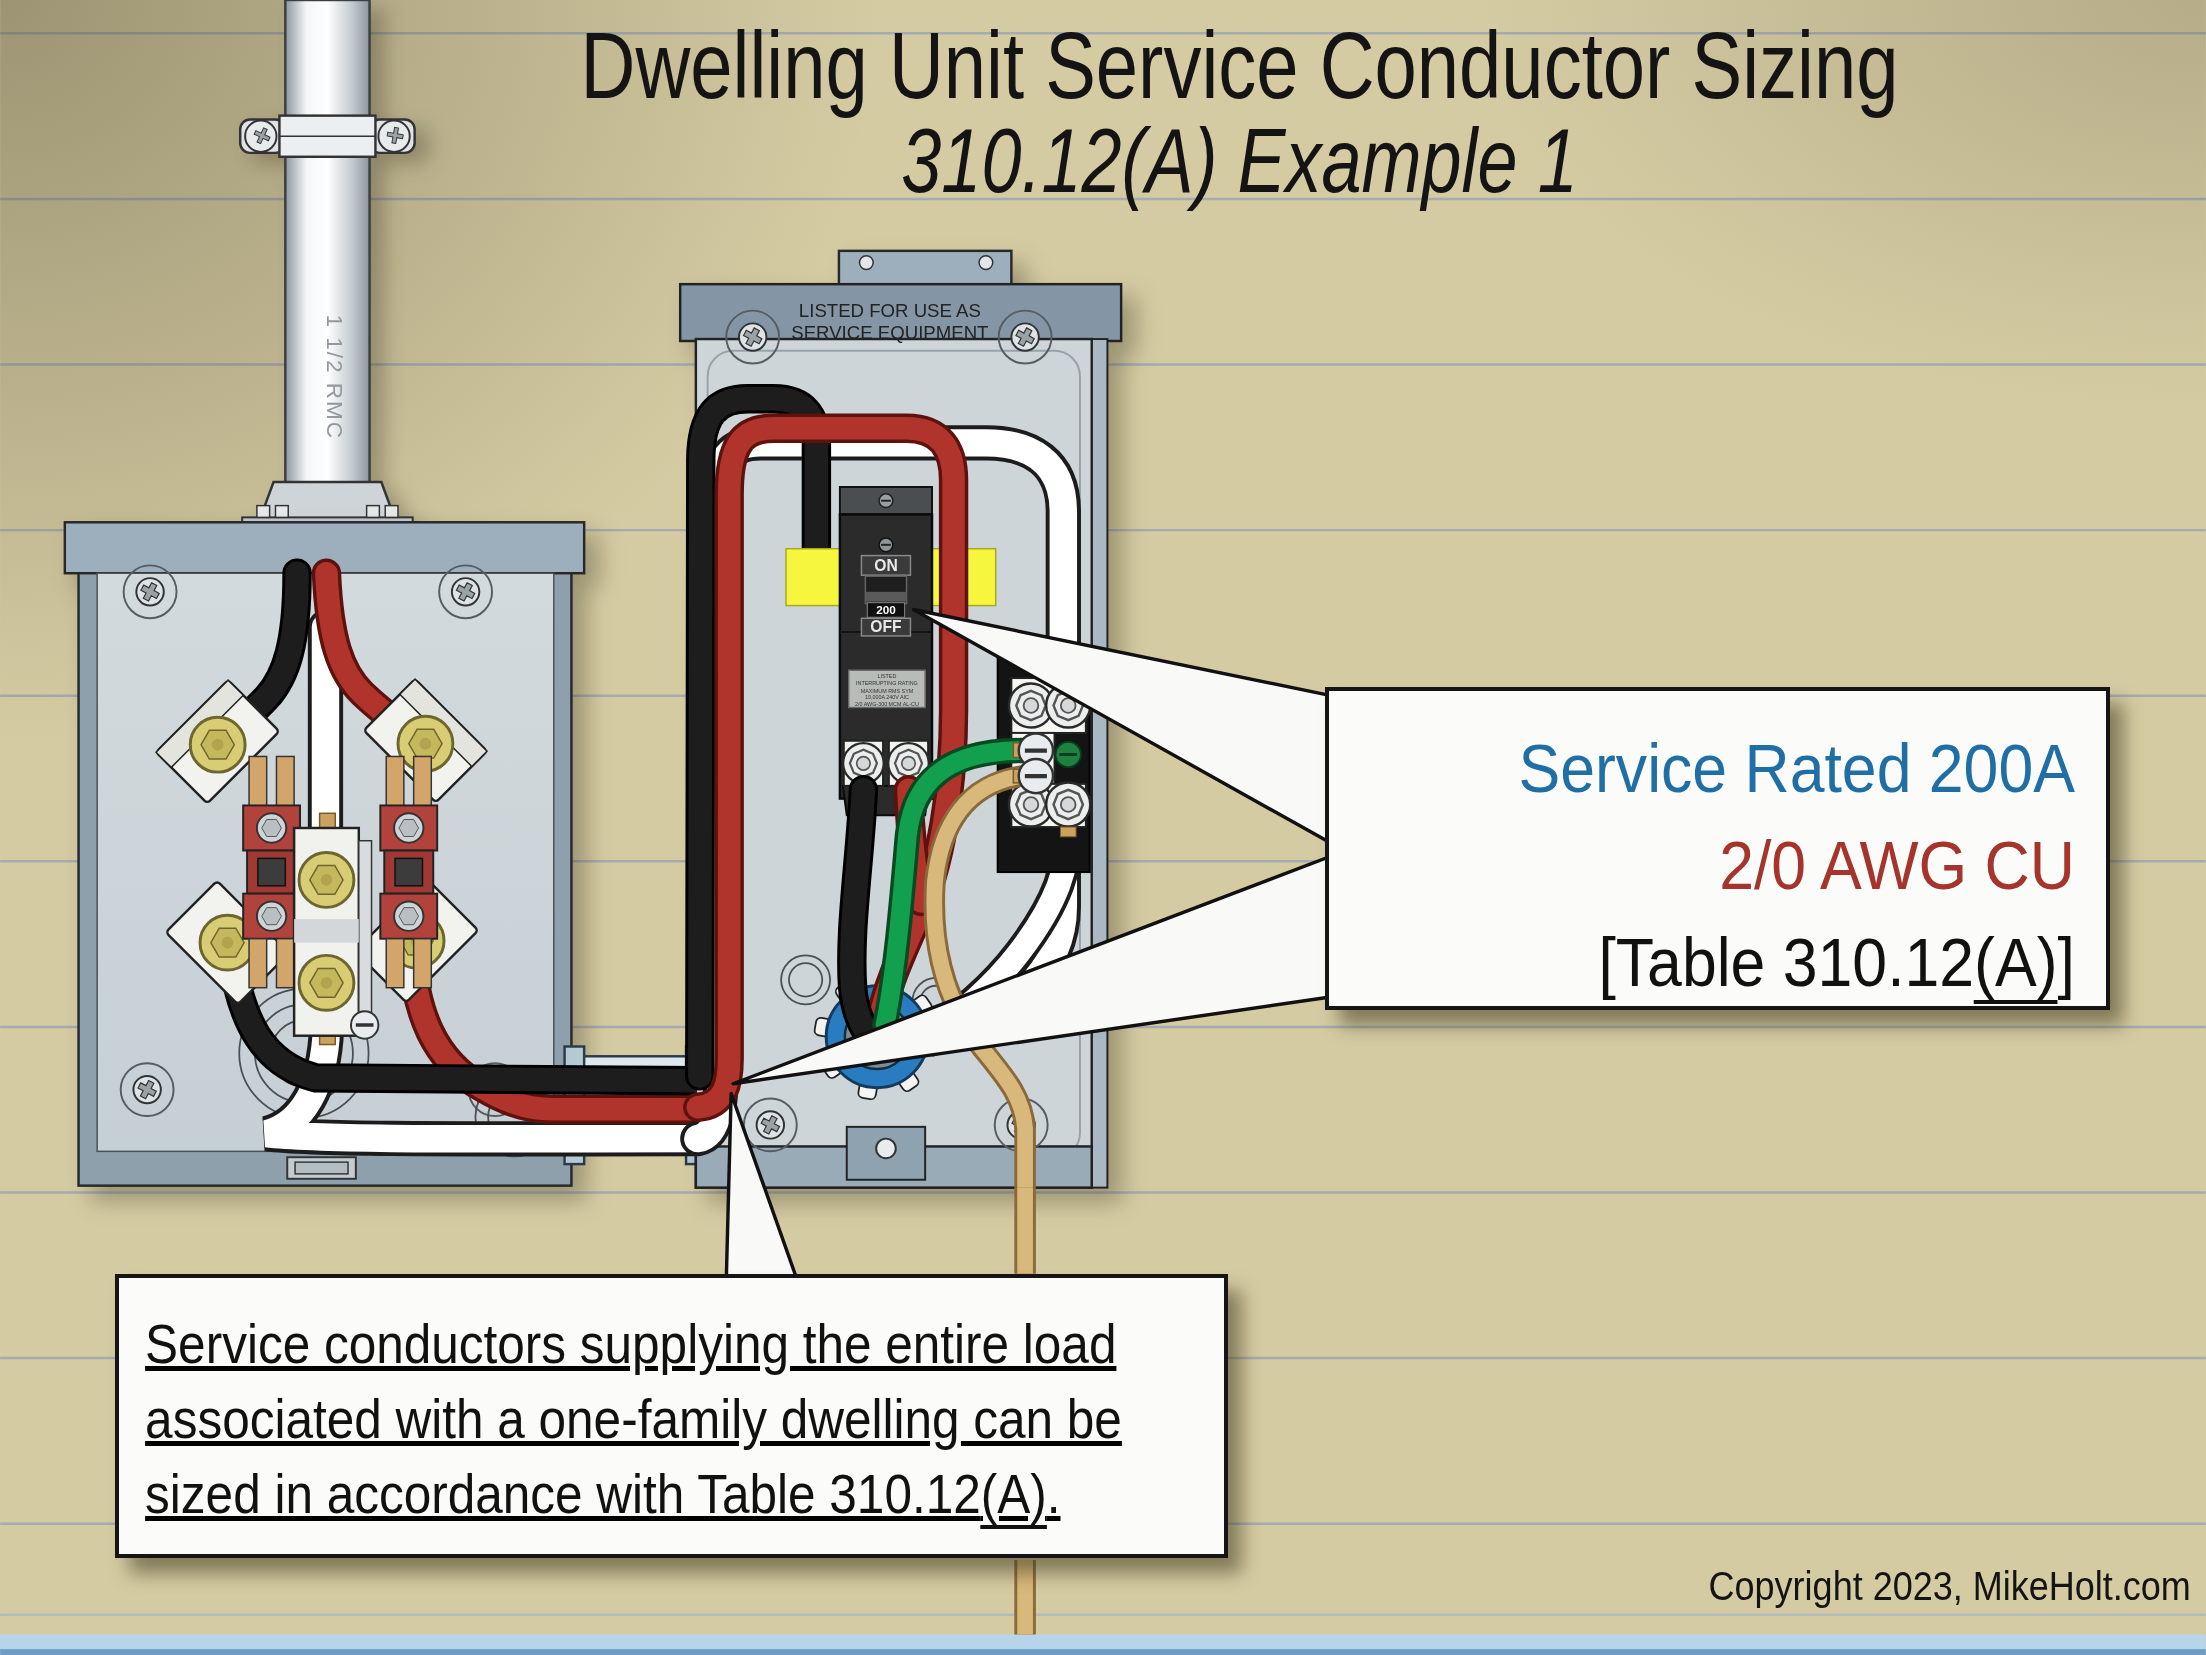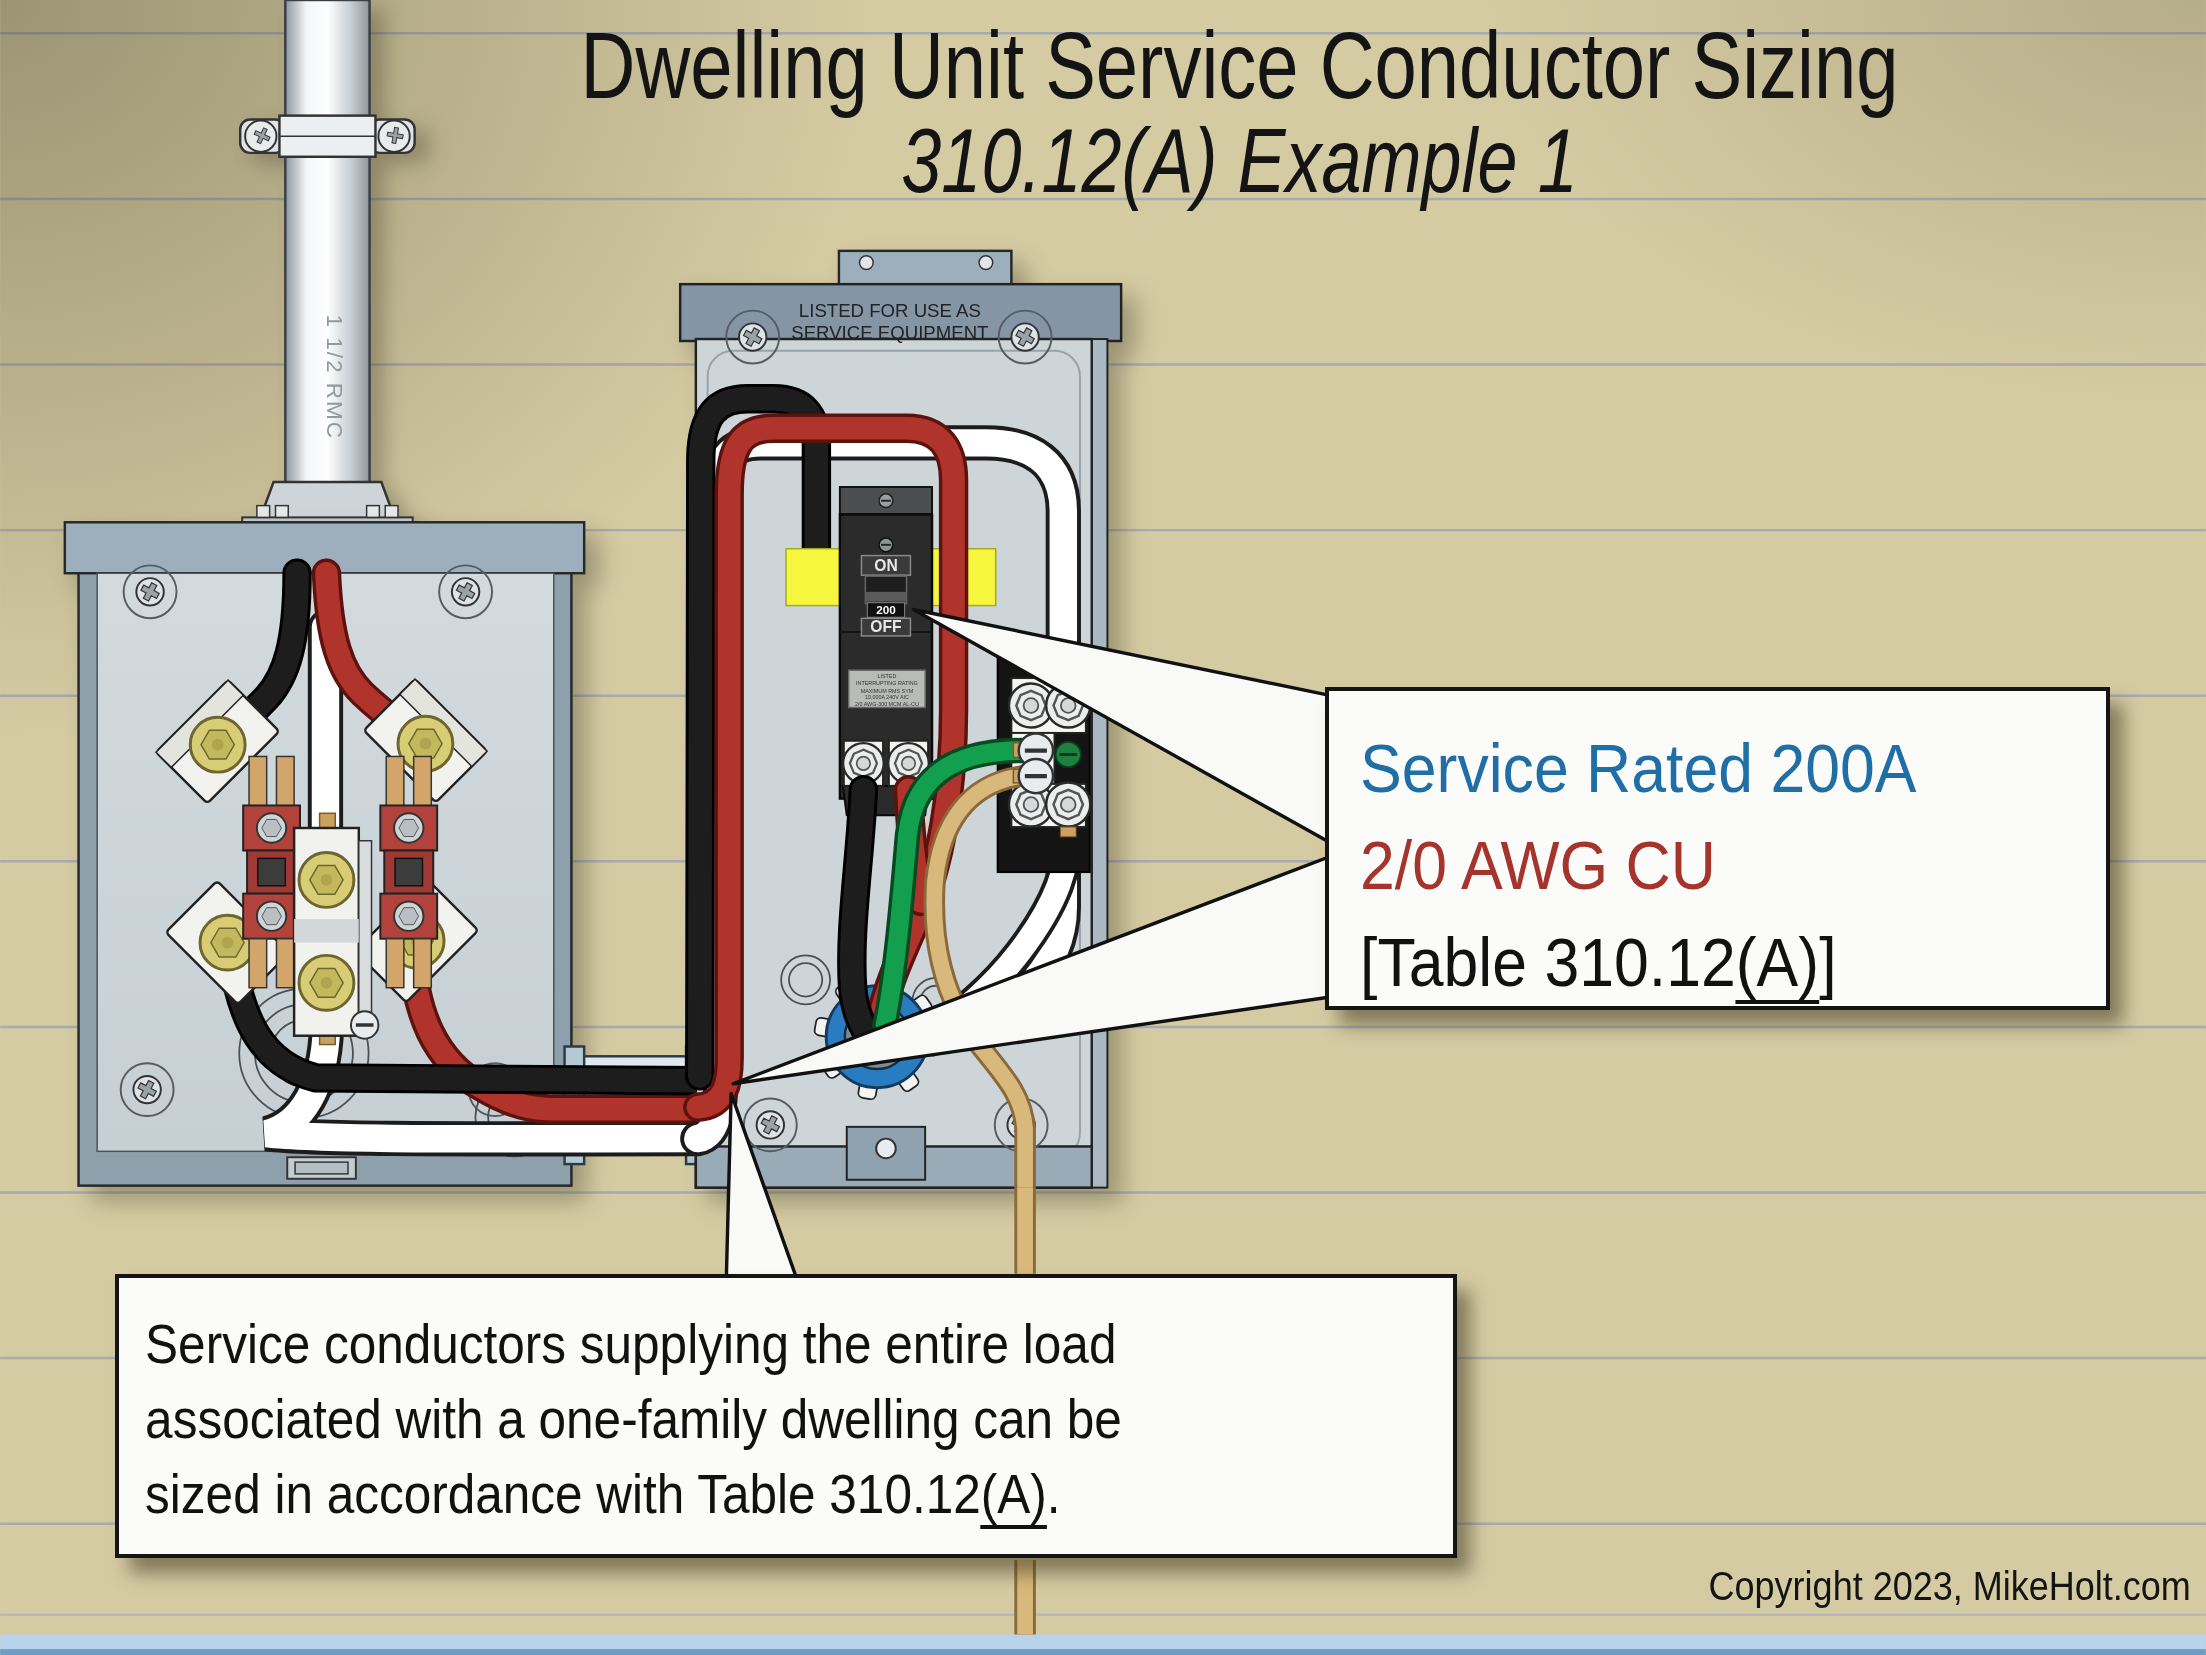--- a/index.html
+++ b/index.html
@@ -16,24 +16,24 @@
     transform:scaleX(0.80);transform-origin:50% 0;
   }
   .title-line1{font-size:95px;line-height:98px;white-space:nowrap;}
   .title-line2{font-size:90px;line-height:94px;font-style:italic;white-space:nowrap;}
   
   .callout{
     background:#fbfbfa;border:4.9px solid #151515;
     box-shadow:13.7px 15.7px 17.6px rgba(60,55,30,0.55);
     box-sizing:border-box;
   }
-  #callout-rating{left:1325px;top:687px;width:785px;height:323px;text-align:left;}
+  #callout-rating{left:1325px;top:687px;width:785px;height:323px;text-align:right;}
   #callout-rating .inner{padding-top:29px;transform:scaleX(0.92);transform-origin:50% 0;}
   #callout-rating .l{font-size:68px;line-height:97px;white-space:nowrap;}
-  #callout-note{left:115px;top:1274px;width:1342px;height:284px;}
+  #callout-note{left:115px;top:1274px;width:1113px;height:284px;text-decoration:underline;}
   #callout-note .inner{padding:29px 0 0 29px;transform:scaleX(0.90);transform-origin:0 0;}
   #callout-note .l{font-size:55px;line-height:75px;color:#111;white-space:nowrap;}
   .u{border-bottom:4.9px solid #111;}
   
   #copyright{
     right:15.7px;top:1564px;font-size:40px;color:#141414;white-space:nowrap;
     transform:scaleX(0.90);transform-origin:100% 0;
   }
 </style>
 </head>

